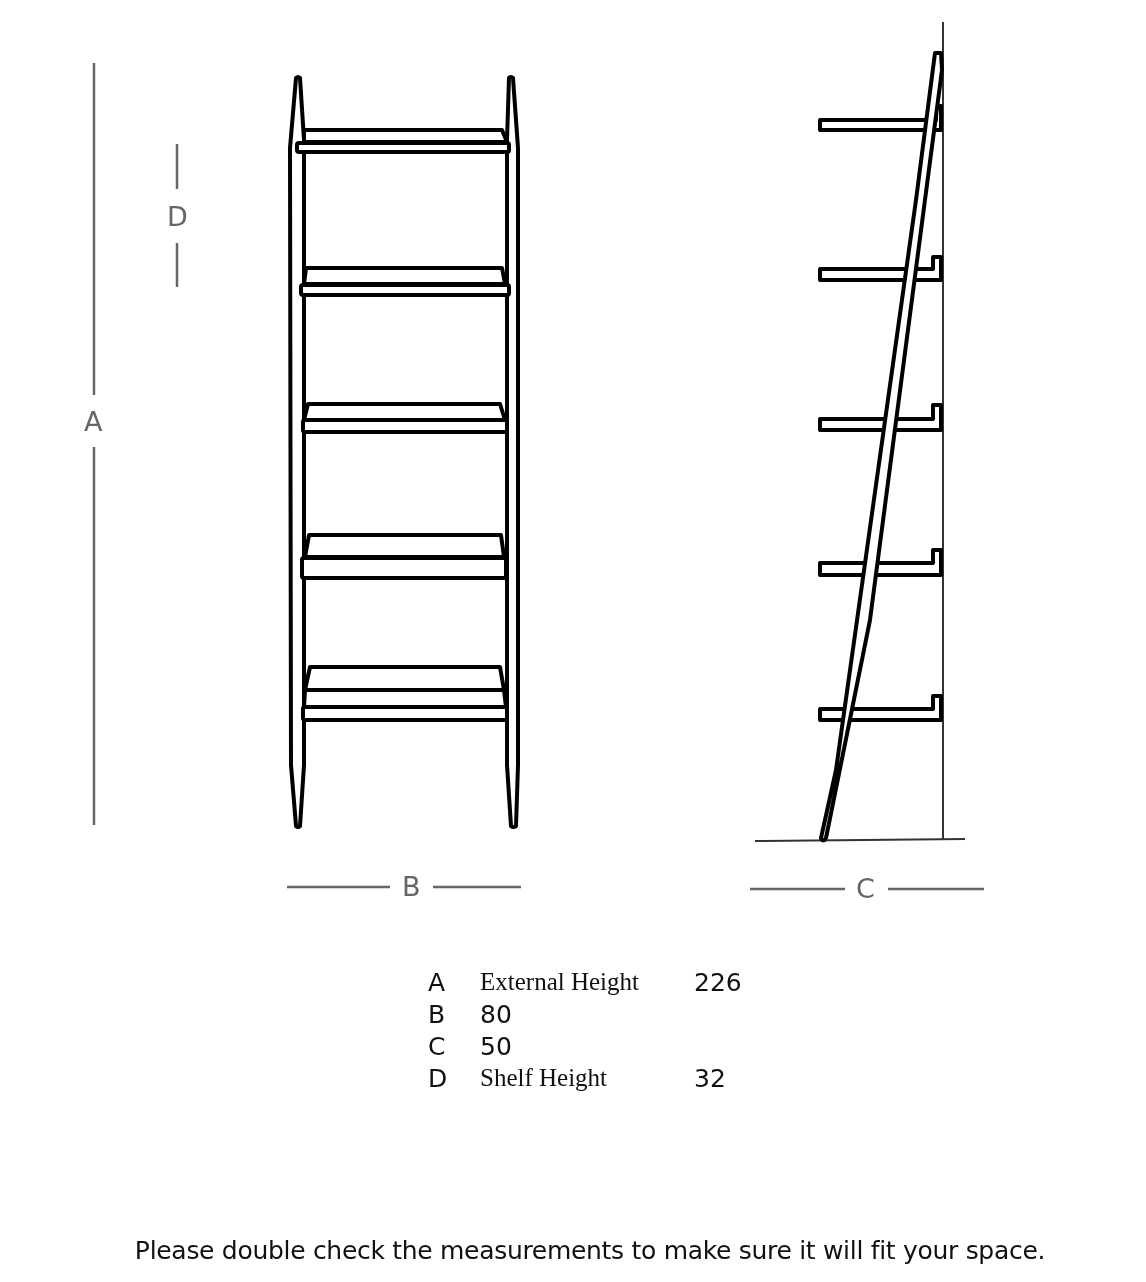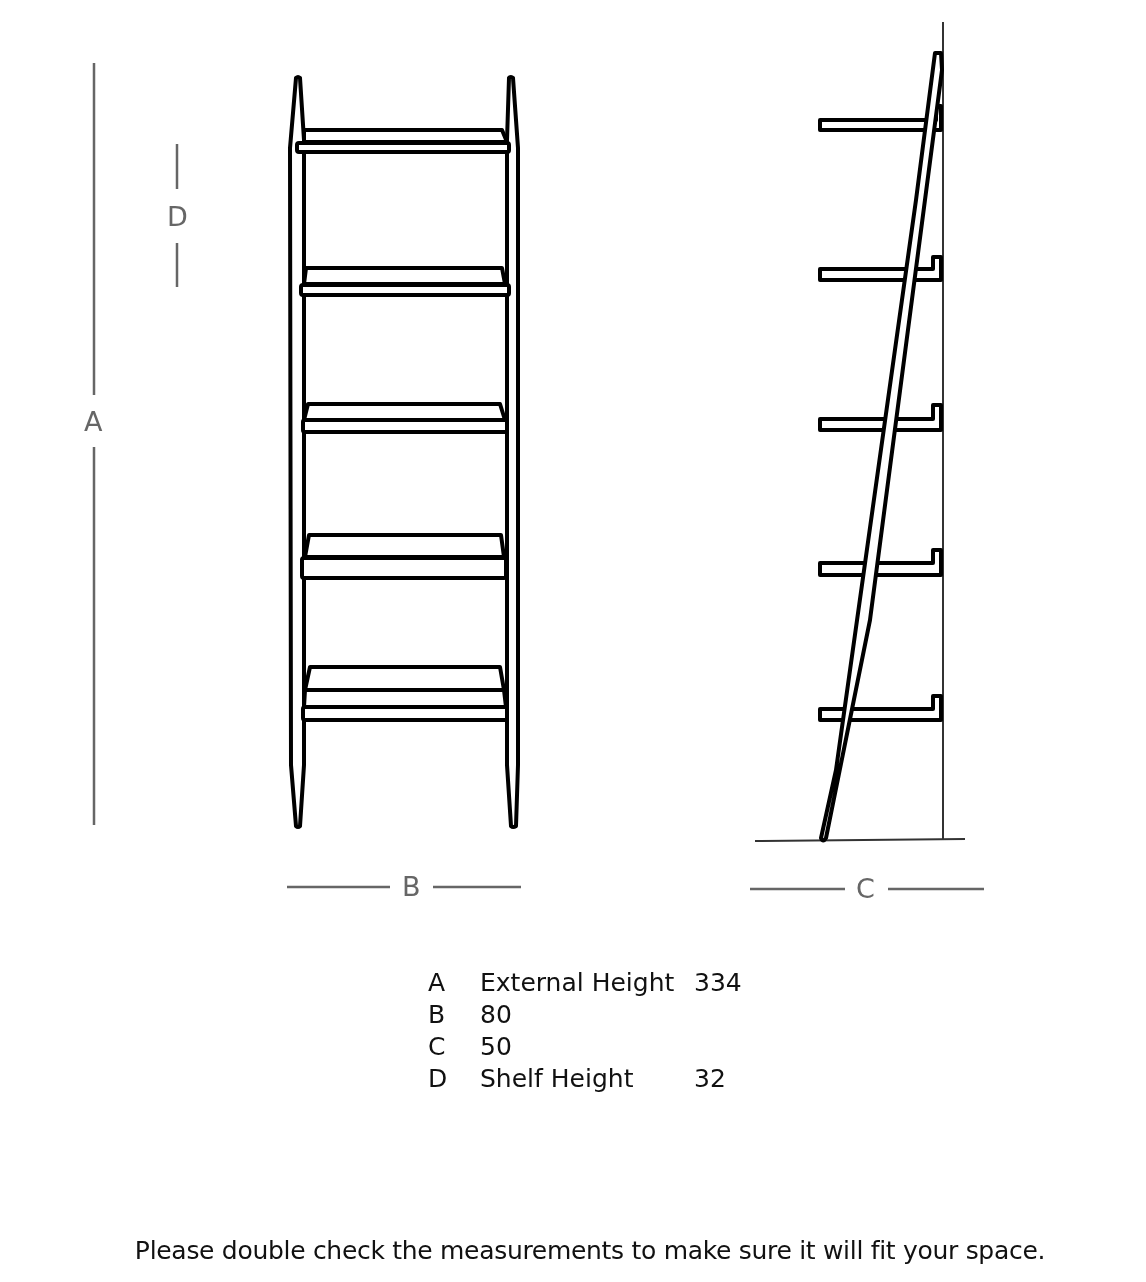--- a/index.html
+++ b/index.html
@@ -2,21 +2,21 @@
 <html><head>
   <meta charset="utf-8">
   <style>
     html, body { margin: 0; padding: 0; background: #ffffff; }
     body { width: 1146px; height: 1282px; position: relative; overflow: hidden; font-family: "DejaVu Sans", sans-serif; }
     #drawing { position: absolute; left: 0; top: 0; }
     .dim-label { position: absolute; font-family: "DejaVu Sans", sans-serif; font-size: 27px; color: #666; line-height: 1; }
     .spec-table { position: absolute; left: 428px; top: 966px; font-family: "DejaVu Sans", sans-serif; font-size: 25px; color: #111; }
     .spec-row { display: flex; height: 32px; align-items: center; }
     .spec-key { width: 52px; }
-    .spec-name { width: 214px; }
+    .spec-name { width: 214px; font-family: Liberation Serif, serif; }
     .spec-val { width: 60px; }
     .footer-note { position: absolute; left: 0; width: 1180px; top: 1236px; text-align: center; font-family: "DejaVu Sans", sans-serif; font-size: 25px; color: #111; letter-spacing: -0.3px; }
   </style>
 </head>
 <body>
 
 <svg id="drawing" width="1146" height="1282" viewBox="0 0 1146 1282">
 
   <g stroke="#666" stroke-width="2.5" fill="none">
     <line x1="94" y1="63" x2="94" y2="395"></line>
@@ -73,21 +73,21 @@
 
 <div class="dim-label" style="left:84px;top:408px;">A</div>
 <div class="dim-label" style="left:167px;top:203px;">D</div>
 <div class="dim-label" style="left:402px;top:873px;">B</div>
 <div class="dim-label" style="left:856px;top:875px;">C</div>
 
 <div class="spec-table">
   <div class="spec-row">
     <span class="spec-key">A</span>
     <span class="spec-name">External Height</span>
-    <span class="spec-val">334</span>
+    <span class="spec-val">226</span>
   </div>
   <div class="spec-row">
     <span class="spec-key">B</span>
     <span class="spec-val">80</span>
   </div>
   <div class="spec-row">
     <span class="spec-key">C</span>
     <span class="spec-val">50</span>
   </div>
   <div class="spec-row">

